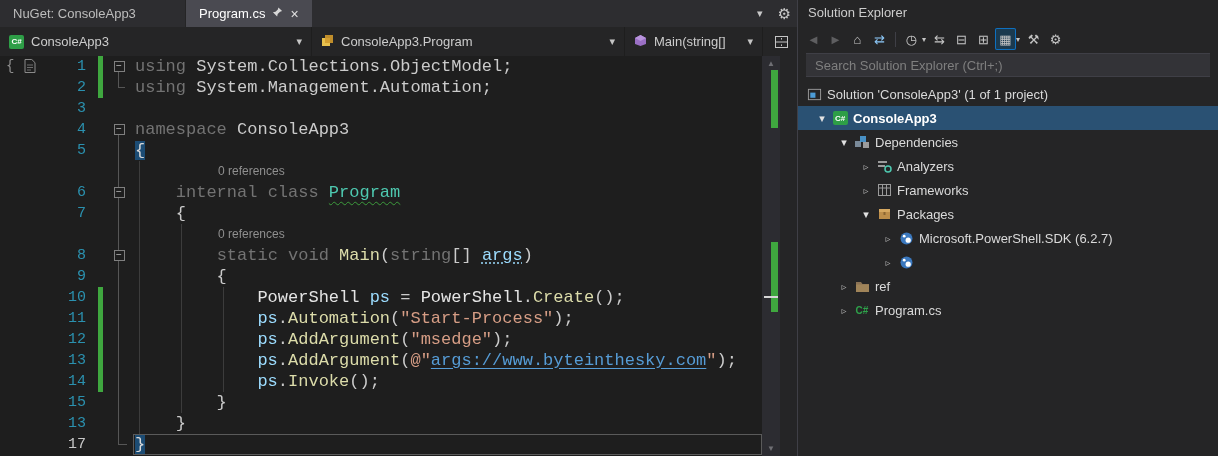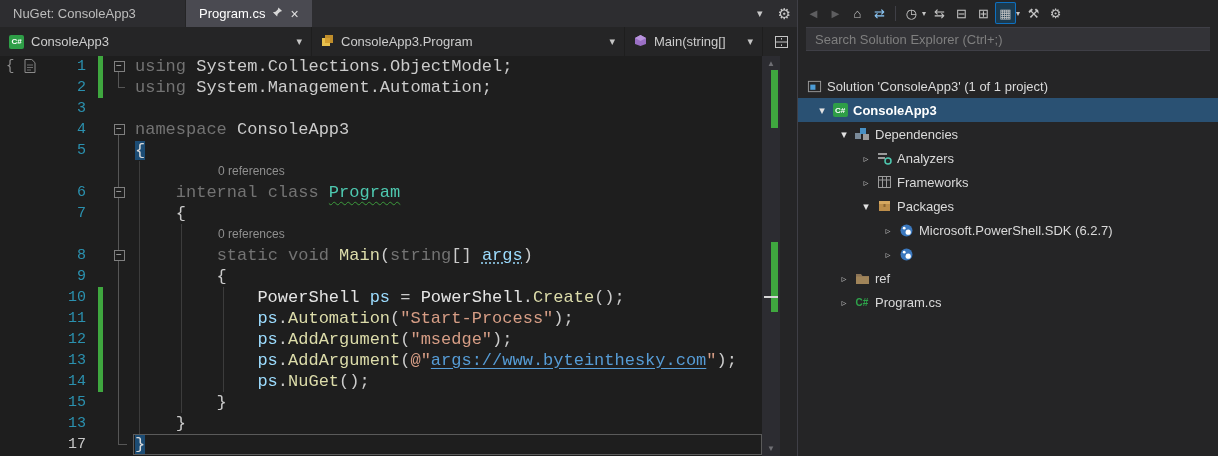--- a/index.html
+++ b/index.html
@@ -62,21 +62,21 @@
 .se-toolbar{height:26px;display:flex;align-items:center;padding:0 5px;gap:1px}
 .tbtn{min-width:21px;height:22px;display:flex;align-items:center;justify-content:center;color:#C5C5C5;font-size:13px;border-radius:2px;cursor:default}
 .tbtn.dim{color:#5E5E60}
 .tbtn.sel{background:rgba(0,122,204,.25);box-shadow:inset 0 0 0 1px #0E70C0}
 .tbtn.sync{color:#8CC7F7}
 .tsep{width:1px;height:15px;background:#3F3F46;margin:0 4px}
 .tdd{font-size:8px;color:#C5C5C5;margin:0 2px 0 -1px;cursor:default}
 .se-search{padding:1px 8px}
 .se-search input{width:100%;height:24px;background:#333337;border:1px solid #3F3F46;border-left:none;border-right:none;color:#C8C8C8;font:13px "Liberation Sans",sans-serif;padding:0 9px;outline:none}
 .se-search input::placeholder{color:#7F7F7F}
-.se-tree{padding-top:22px}
+.se-tree{padding-top:4px}
 .trow{height:24px;display:flex;align-items:center;font-size:13px;color:#DADADA;cursor:default;white-space:nowrap}
 .trow.sel{background:#2A5173;color:#FFFFFF}
 .arr{width:16px;text-align:center;font-size:10px;color:#A8A8A8;flex:none}
 .arr.open{color:#E2E2E2;font-size:11px}
 .ticon{width:20px;display:flex;justify-content:center;align-items:center;flex:none}
 .tlabel{margin-left:3px}
 .trow.bold .tlabel{font-weight:bold}
 .csfile{color:#2EA24A;font-weight:bold;font-size:10px;font-family:"Liberation Sans",sans-serif}
 </style>
 </head>
@@ -257,21 +257,21 @@
           </div>
           <div class="foldc"></div>
           <div class="codec"><span class="t-pl">            </span><span class="t-vr">ps</span><span class="t-pl">.</span><span class="t-mth">AddArgument</span><span class="t-pl">(</span><span class="t-str">@"</span><span class="t-url">args://www.byteinthesky.com</span><span class="t-str">"</span><span class="t-pl">);</span></div>
         </div>
         <div class="crow">
           <div class="gut">14</div>
           <div class="chgc">
             <div class="chgbar"></div>
           </div>
           <div class="foldc"></div>
-          <div class="codec"><span class="t-pl">            </span><span class="t-vr">ps</span><span class="t-pl">.</span><span class="t-mth">NuGet</span><span class="t-pl">();</span></div>
+          <div class="codec"><span class="t-pl">            </span><span class="t-vr">ps</span><span class="t-pl">.</span><span class="t-mth">Invoke</span><span class="t-pl">();</span></div>
         </div>
         <div class="crow">
           <div class="gut">15</div>
           <div class="chgc"></div>
           <div class="foldc"></div>
           <div class="codec"><span class="t-pl">        }</span></div>
         </div>
         <div class="crow">
           <div class="gut">13</div>
           <div class="chgc"></div>
@@ -290,20 +290,21 @@
       <div class="sb-arrow up">▲</div>
       <div class="sbm m1"></div>
       <div class="sbm m2"></div>
       <div class="sb-caret"></div>
       <div class="sb-arrow down">▼</div>
     </div>
   </div>
 </div>
 
 <div id="se">
+  <div class="se-title">Solution Explorer</div>
   <div class="se-toolbar" id="se-toolbar">
       <div class="tbtn dim">
         <span>◄</span>
       </div>
       <div class="tbtn dim">
         <span>►</span>
       </div>
       <div class="tbtn">
         <span>⌂</span>
       </div>

